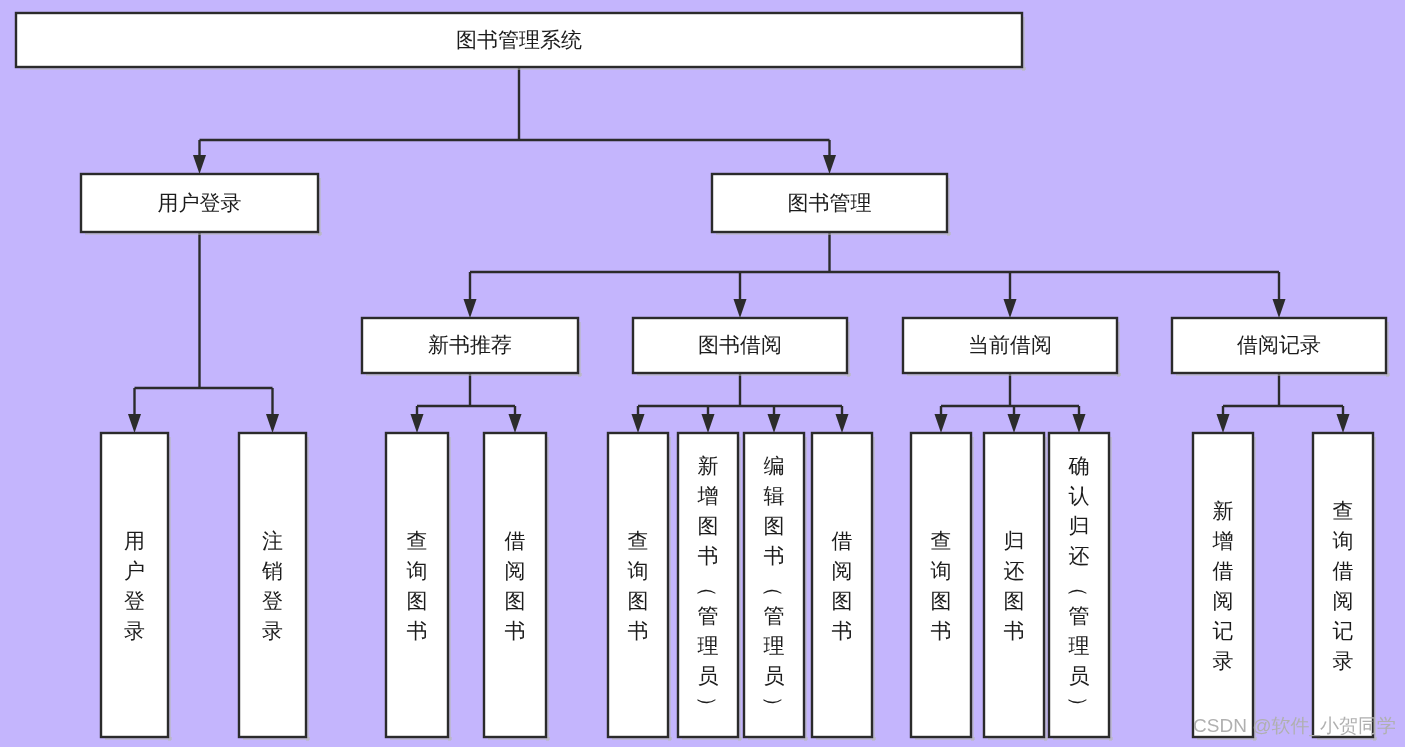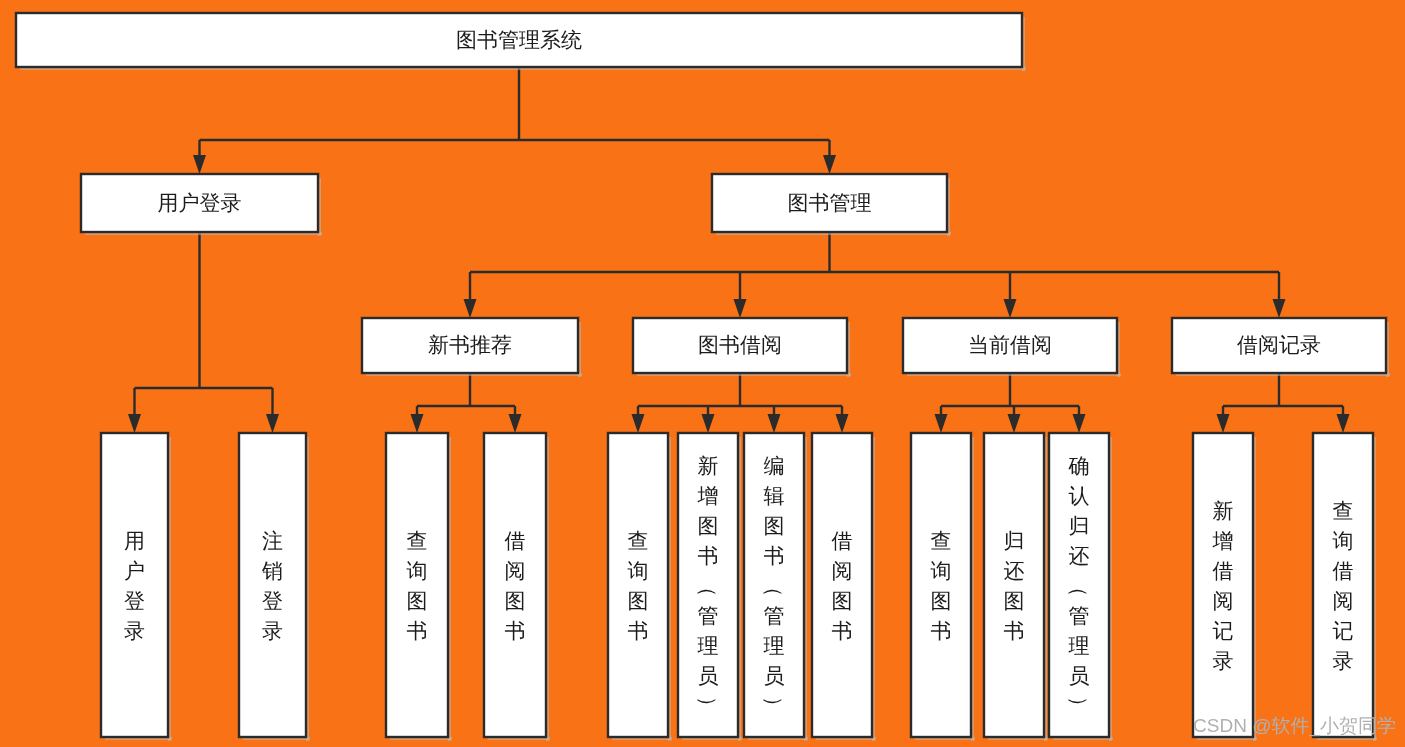--- a/index.html
+++ b/index.html
@@ -8,21 +8,21 @@
     padding: 0;
     background: #ffffff;
   }
   body {
     font-family: "Liberation Sans", "DejaVu Sans", sans-serif;
   }
   #diagram-root {
     position: relative;
     width: 1405px;
     height: 747px;
-    background: #f97316;
+    background: #c4b5fd;
     overflow: hidden;
   }
   svg.diagram-canvas {
     position: absolute;
     left: 0;
     top: 0;
     width: 1405px;
     height: 747px;
     display: block;
   }

